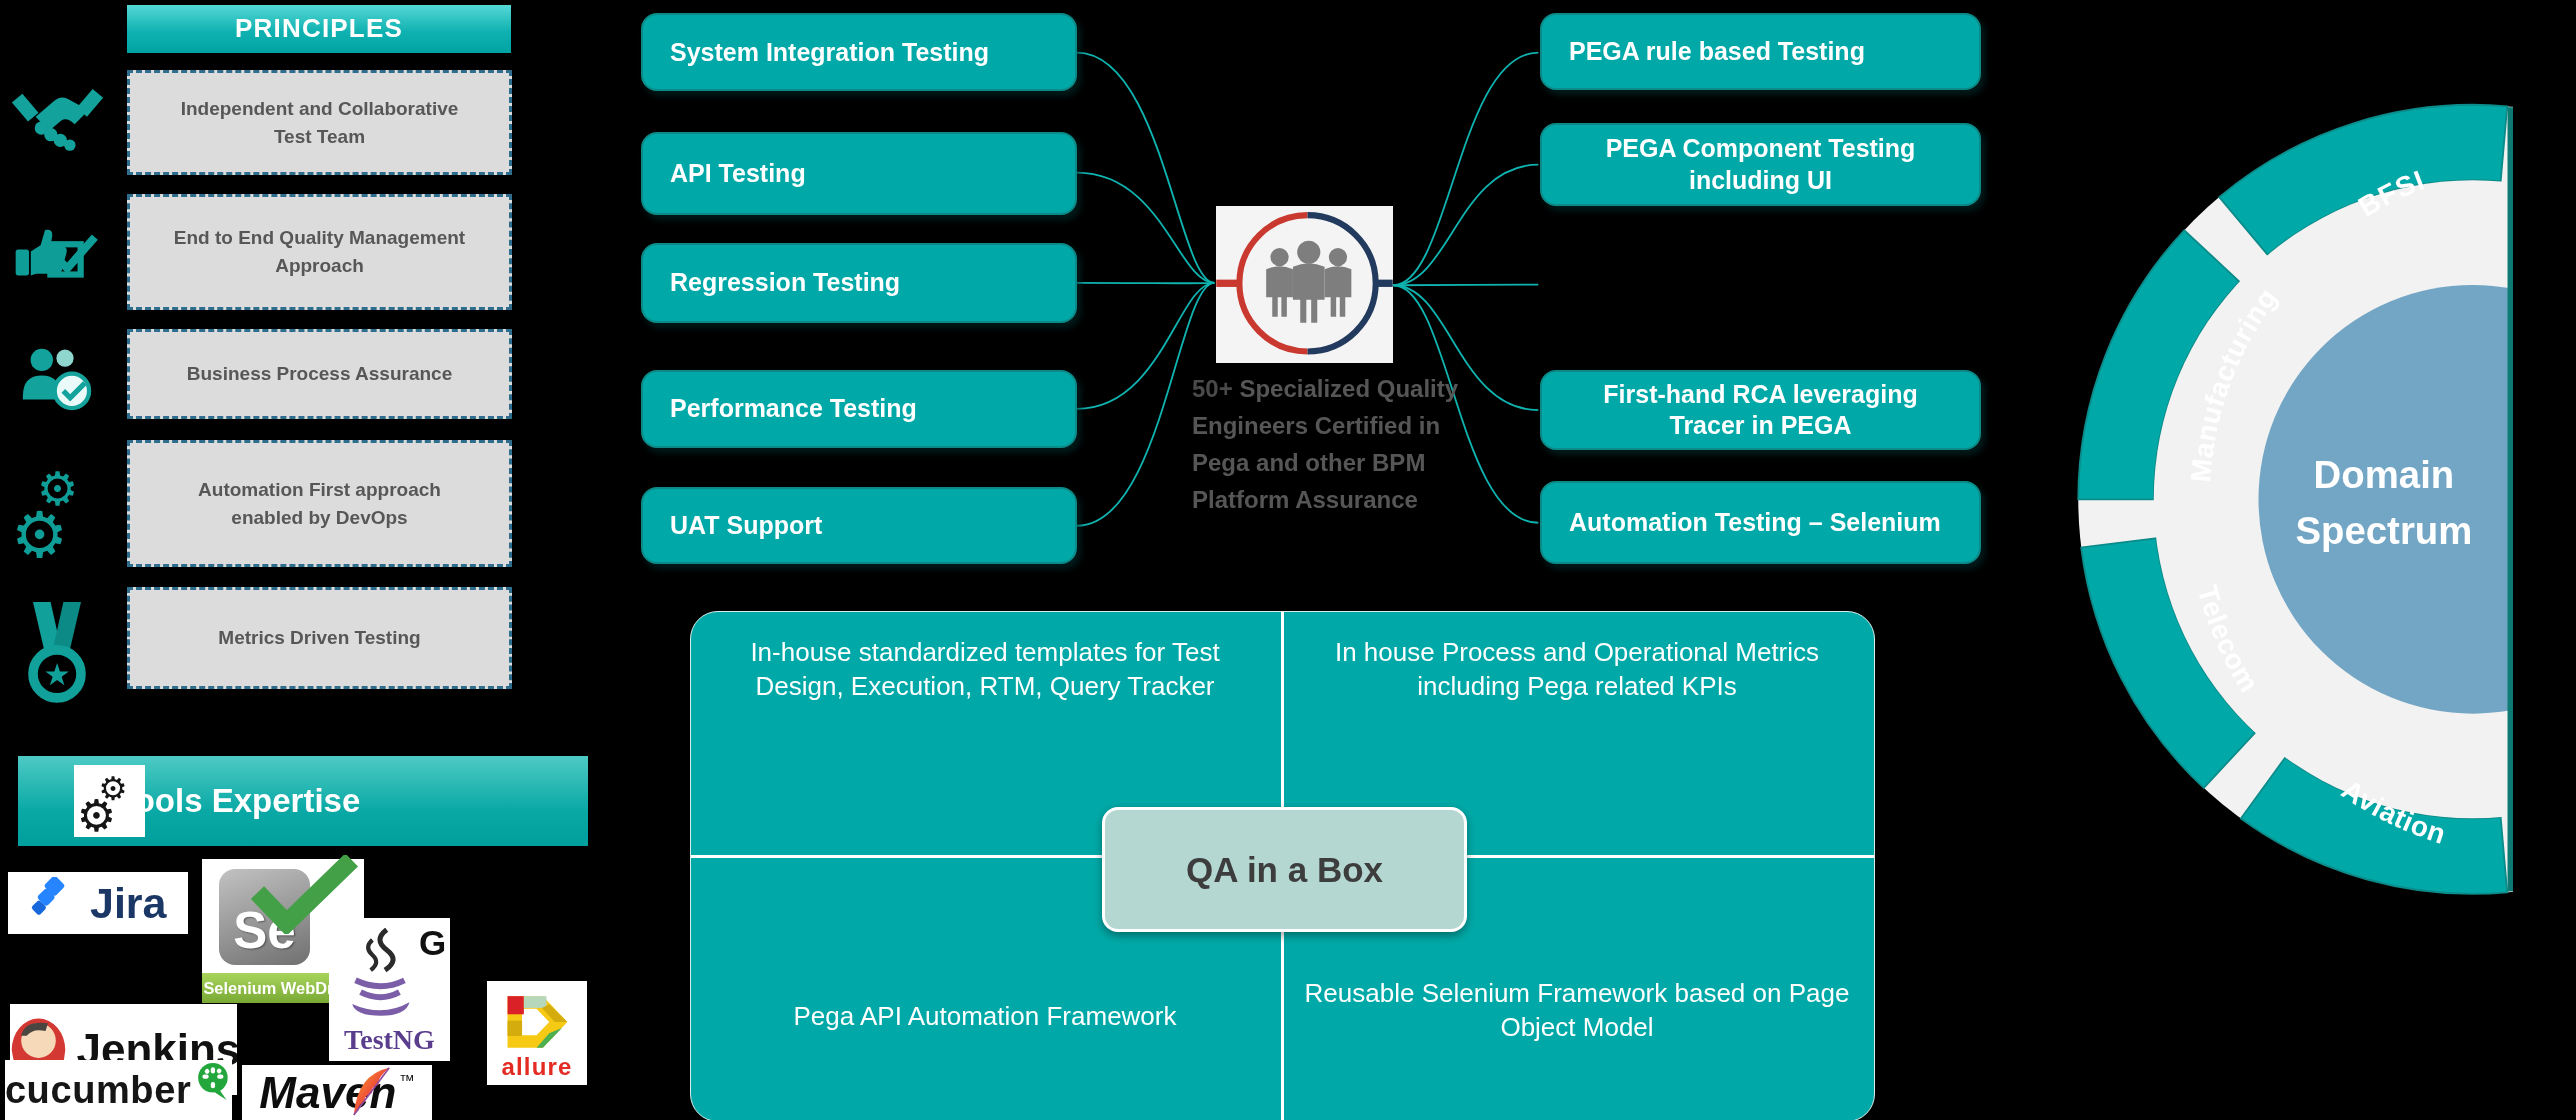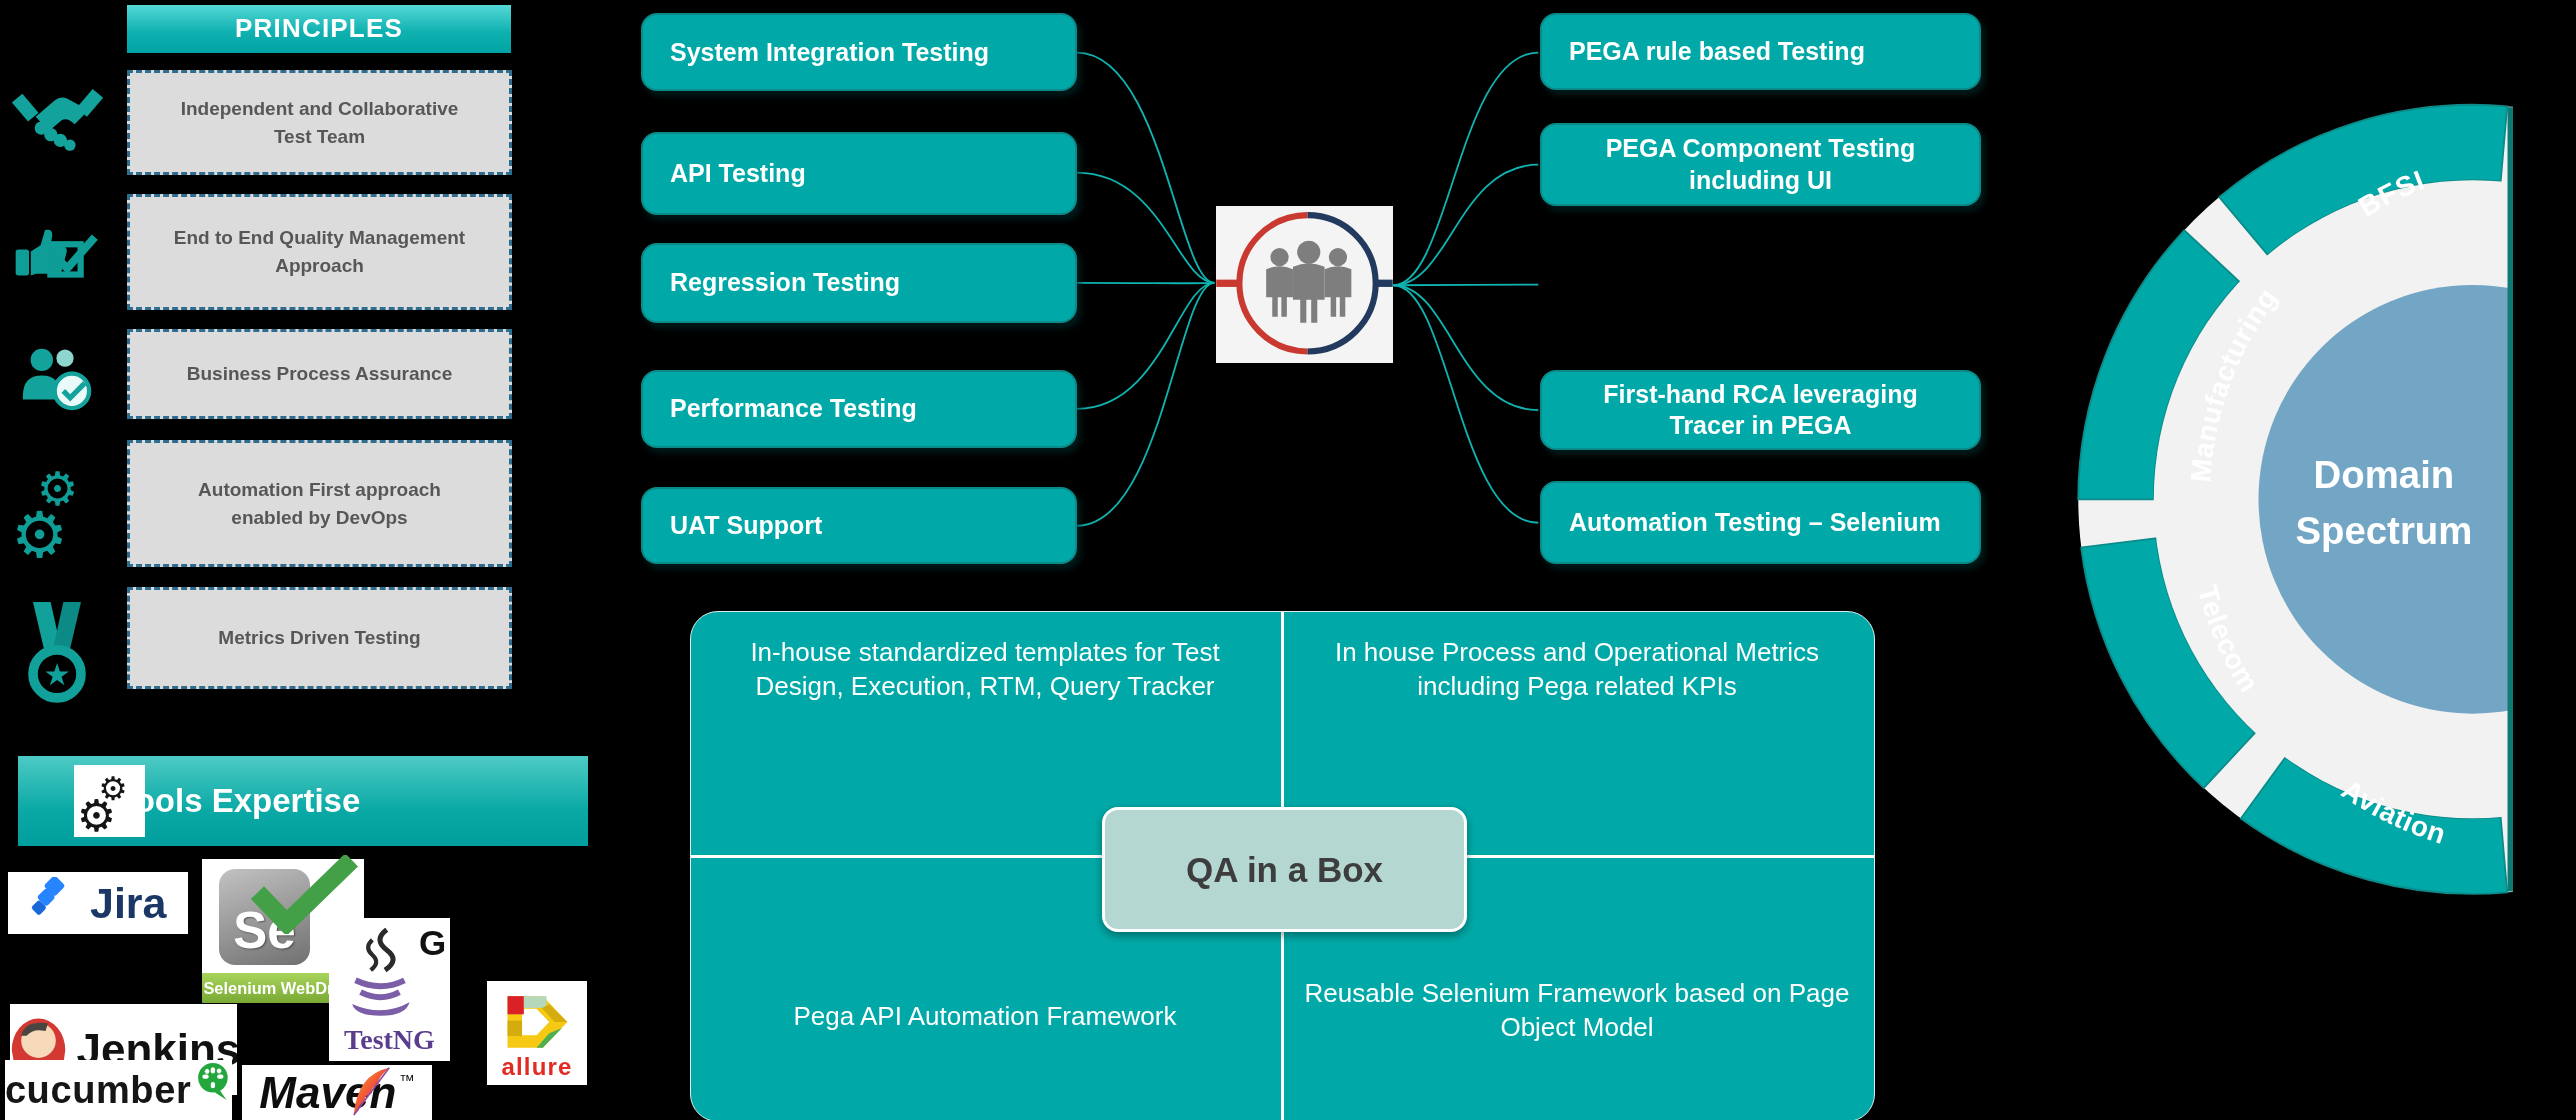--- a/index.html
+++ b/index.html
@@ -255,20 +255,23 @@
         <circle cx="104" cy="84" r="15"></circle>
         <path d="M82,104 q22,-10 44,0 v46 h-10 v32 h-9 v-32 h-6 v32 h-9 v-32 h-10 z"></path>
         <circle cx="200" cy="84" r="15"></circle>
         <path d="M178,104 q22,-10 44,0 v46 h-10 v32 h-9 v-32 h-6 v32 h-9 v-32 h-10 z"></path>
         <circle cx="152" cy="76" r="19"></circle>
         <path d="M126,100 q26,-12 52,0 v54 h-12 v38 h-10 v-38 h-8 v38 h-10 v-38 h-12 z"></path>
       </g>
     </svg>
   </div>
 
+  <div class="abs caption" style="left:1192px;top:370px;width:286px;">
+    <b>50+</b><span> Specialized Quality Engineers Certified in Pega and other BPM Platform Assurance</span>
+  </div>
 
   <div class="abs qa" style="left:690px;top:611px;width:1183px;height:509px;">
     <div class="qaDivV" style="left:590px;"></div>
     <div class="qaDivH" style="top:243px;"></div>
   </div>
   <div class="abs qaText" style="left:711px;top:635px;width:548px;">In-house standardized templates for Test Design, Execution, RTM, Query Tracker</div>
   <div class="abs qaText" style="left:1303px;top:635px;width:548px;">In house Process and Operational Metrics including Pega related KPIs</div>
   <div class="abs qaText" style="left:711px;top:999px;width:548px;">Pega API Automation Framework</div>
   <div class="abs qaText" style="left:1303px;top:976px;width:548px;">Reusable Selenium Framework based on Page Object Model</div>
   <div class="abs chip" style="left:1102px;top:807px;width:359px;height:119px;">

